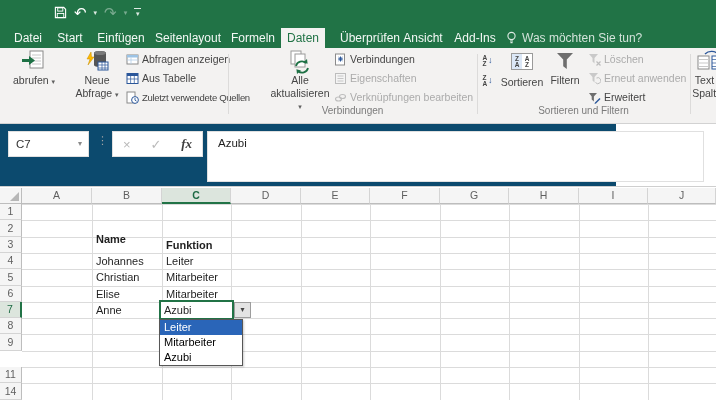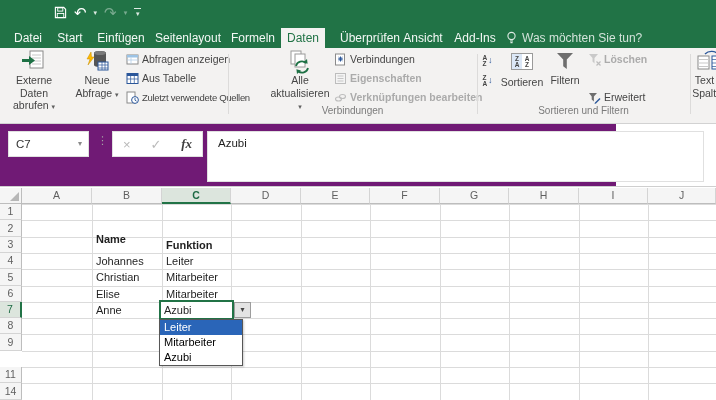--- a/index.html
+++ b/index.html
@@ -29,33 +29,33 @@
   
   .ribbon { position:absolute; left:0; top:48px; width:716px; height:76px; background:#f3f2f1;
             border-bottom:1px solid #d2d2d2; }
   .rsep { position:absolute; top:6px; height:60px; width:1px; background:#dcdbda; }
   .grouplabel { position:absolute; top:57px; font-size:10px; color:#7b7b7b; text-align:center; }
   .bigbtn { position:absolute; top:2px; display:flex; flex-direction:column; align-items:center; }
   .bigbtn .blabel { font-size:10.5px; color:#454545; line-height:12.5px; text-align:center; }
   .caret-sm { font-size:7px; color:#5f5f5f; }
   .smallrow { position:absolute; height:16px; display:flex; align-items:center; gap:3px; }
   .smallrow .slabel { font-size:10.5px; color:#454545; white-space:nowrap; }
-  .smallrow.dis .slabel { color:#ababab;font-weight:bold; }
+  .smallrow.dis .slabel { color:#ababab; }
   .smallrow.tight .slabel { font-size:9.5px; letter-spacing:-0.3px; }
   .sortmini { position:absolute; width:17px; height:17px; border:1px solid transparent;
               display:flex; align-items:center; justify-content:center; gap:1px; }
   .sortmini .col { display:flex; flex-direction:column; font-size:6.5px; line-height:6px; color:#444; font-weight:bold; }
   .sortmini .ar { color:#2b579a; font-size:9px; line-height:9px; }
   .sorticon { width:22px; height:17px; border:1px solid #9a9a9a; background:#fff; display:flex; }
   .sorticon .half { flex:1; display:flex; flex-direction:column; align-items:center; justify-content:center;
                     font-size:6.5px; line-height:6px; font-weight:bold; color:#444; }
   .sorticon .half.hl { background:#dbe7f6; }
 
   
-  .fbar { position:absolute; left:0; top:124px; width:616px; height:62px; background:#701a75; }
+  .fbar { position:absolute; left:0; top:124px; width:616px; height:62px; background:#0c4a6e; }
   .namebox { position:absolute; left:8px; top:7px; width:81px; height:26px; background:#fff;
              border:1px solid #e0e0e0; font-size:11.5px; color:#333; line-height:24px; padding-left:7px; }
   .namebox .nb-caret { position:absolute; right:6px; top:0; color:#8a8a8a; font-size:8px; }
   .fdots { position:absolute; left:97px; top:10px; color:#a5a5a5; font-size:11px; letter-spacing:0; }
   .fxbox { position:absolute; left:112px; top:7px; width:91px; height:26px; background:#fff;
            border:1px solid #e0e0e0; display:flex; align-items:center; justify-content:space-around; }
   .fxbox .g { font-size:13px; color:#b9b9b9; }
   .fxbox .fx { font-family:"Liberation Serif", serif; font-style:italic; font-weight:bold;
                font-size:13px; color:#3f3f3f; }
   .ffield { position:absolute; left:207px; top:7px; width:497px; height:51px; background:#fff;
@@ -135,21 +135,20 @@
 
     <div class="bigbtn" style="left:2px; width:64px;">
       <span>
         <svg width="26" height="24" viewBox="0 0 26 24">
           <rect x="9" y="1" width="13" height="17" fill="#fff" stroke="#8a8a8a"></rect>
           <path d="M11 5h9M11 8h9M11 11h9M11 14h9" stroke="#c9c9c9"></path>
           <rect x="1" y="9" width="7" height="3" fill="#1e7145"></rect>
           <path d="M8 6l6 4.5L8 15z" fill="#1e7145"></path>
         </svg>
       </span>
-      <span class="blabel">Externe Daten</span>
       <span class="blabel"><span>abrufen</span> <span class="caret-sm">▾</span></span>
     </div>
 
     <div class="bigbtn" style="left:70px; width:54px;">
       <span>
         <svg width="26" height="24" viewBox="0 0 26 24">
           <path d="M10 3c0-1.3 3-2 6-2s6 .7 6 2v12c0 1.3-3 2-6 2s-6-.7-6-2z" fill="#565656"></path>
           <ellipse cx="16" cy="3" rx="6" ry="2" fill="#7a7a7a"></ellipse>
           <path d="M7 2l-4 7h3l-2 6 6-8H7.5z" fill="#ffb900" stroke="#c98f00" stroke-width=".5"></path>
           <rect x="14" y="12" width="10" height="8" fill="#fff" stroke="#2b579a"></rect>
@@ -276,20 +275,29 @@
     </div>
 
     <div class="smallrow dis" style="left:588px; top:3px;">
       <span>
         <svg width="13" height="13" viewBox="0 0 13 13">
           <path d="M1 1h9l-3.5 4v5.5L4.5 8.6V5z" fill="#c9c9c9"></path>
           <path d="M8.5 8.5l4 4M12.5 8.5l-4 4" stroke="#bdbdbd" stroke-width="1.2"></path>
         </svg>
       </span>
       <span class="slabel">Löschen</span>
+    </div>
+    <div class="smallrow dis" style="left:588px; top:22px;">
+      <span>
+        <svg width="13" height="13" viewBox="0 0 13 13">
+          <path d="M1 1h9l-3.5 4v5.5L4.5 8.6V5z" fill="#c9c9c9"></path>
+          <path d="M7.5 10.5a3 3 0 1 0 1-4.5" fill="none" stroke="#bdbdbd" stroke-width="1"></path>
+        </svg>
+      </span>
+      <span class="slabel">Erneut anwenden</span>
     </div>
     <div class="smallrow" style="left:588px; top:41px;">
       <span>
         <svg width="13" height="13" viewBox="0 0 13 13">
           <path d="M1 2h8l-3.1 3.6v4.9L3.7 8.4V5.6z" fill="#6e6e6e"></path>
           <path d="M7 11.5l4.5-4.5 1 1-4.5 4.5-1.5.5z" fill="#2b579a"></path>
         </svg>
       </span>
       <span class="slabel">Erweitert</span>
     </div>

